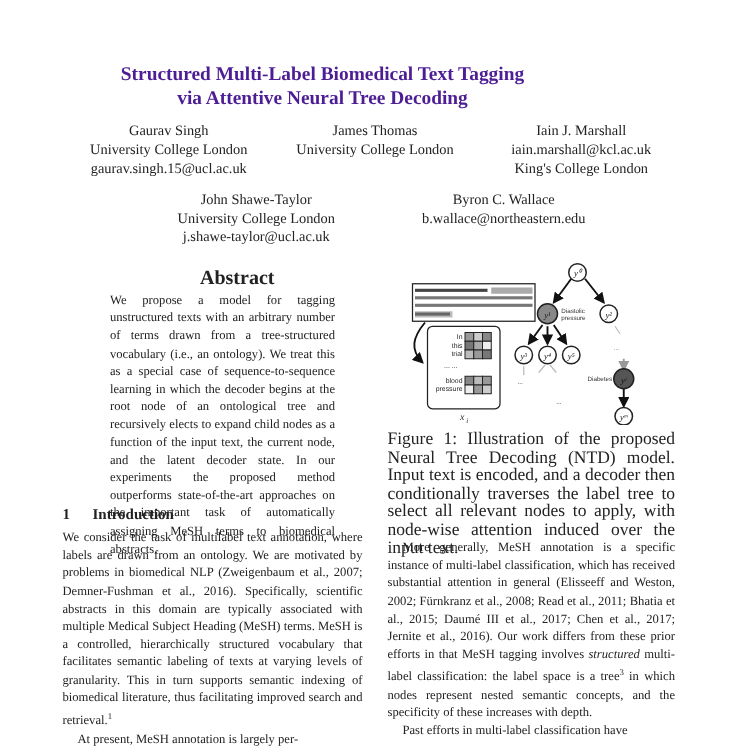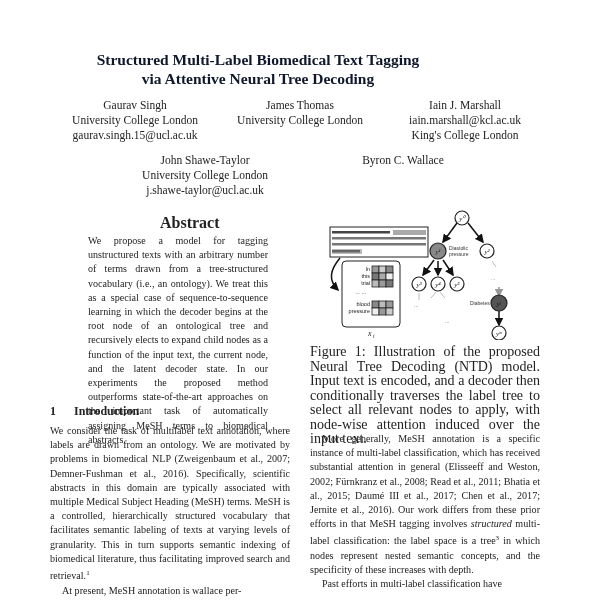--- a/index.html
+++ b/index.html
@@ -1,19 +1,19 @@
 <!DOCTYPE html>
 <html><head>
 <meta charset="utf-8">
 <style>
   html, body { margin:0; padding:0; background:#fff; }
   body { width:600px; height:600px; overflow:hidden; position:relative;
          font-family:"Liberation Serif","DejaVu Serif",serif; color:#222; }
   .title { position:absolute; top:50px; left:0; width:516px; text-align:center;
-           font-weight:bold; font-size:15.5px; line-height:19px; color:#0f172a; }
+           font-weight:bold; font-size:15.5px; line-height:19px; color:#4c1d95; }
   .author { position:absolute; text-align:center; font-size:11.5px; line-height:15px; }
   .author .name { font-weight:normal; }
   .abstract-head { position:absolute; left:160px; top:214px; font-weight:bold; font-size:16px; }
   .col { position:absolute; font-size:10.1px; line-height:14.2px; text-align:justify; }
   .col p { margin:0; }
   .abstract-body { left:88px; top:234px; width:180px; }
   .intro-head { position:absolute; left:50px; top:404px; font-weight:bold; font-size:12px; }
   .intro-head .num { display:inline-block; width:24px; }
   .left-body { left:50px; top:424px; width:240px; }
   .indent { text-indent:12px; }
@@ -45,33 +45,34 @@
   <div>iain.marshall@kcl.ac.uk</div>
   <div>King's College London</div>
 </div>
 <div class="author" style="left:125px; top:153px; width:160px;">
   <div class="name">John Shawe-Taylor</div>
   <div>University College London</div>
   <div>j.shawe-taylor@ucl.ac.uk</div>
 </div>
 <div class="author" style="left:318px; top:153px; width:170px;">
   <div class="name">Byron C. Wallace</div>
+  <div>b.wallace@northeastern.edu</div>
 </div>
 
 <div class="abstract-head">Abstract</div>
 <div class="col abstract-body">
   <p>We propose a model for tagging unstructured texts with an arbitrary number of terms drawn from a tree-structured vocabulary (i.e., an ontology). We treat this as a special case of sequence-to-sequence learning in which the decoder begins at the root node of an ontological tree and recursively elects to expand child nodes as a function of the input text, the current node, and the latent decoder state. In our experiments the proposed method outperforms state-of-the-art approaches on the important task of automatically assigning MeSH terms to biomedical abstracts.</p>
 </div>
 
 <div class="intro-head">
   <span class="num">1</span><span>Introduction</span>
 </div>
 <div class="col left-body">
   <p><span>We consider the task of multilabel text annotation, where labels are drawn from an ontology. We are motivated by problems in biomedical NLP (Zweigenbaum et al., 2007; Demner-Fushman et al., 2016). Specifically, scientific abstracts in this domain are typically associated with multiple Medical Subject Heading (MeSH) terms. MeSH is a controlled, hierarchically structured vocabulary that facilitates semantic labeling of texts at varying levels of granularity. This in turn supports semantic indexing of biomedical literature, thus facilitating improved search and retrieval.</span><sup>1</sup></p>
-  <p class="indent">At present, MeSH annotation is wallace per-</p>
+  <p class="indent">At present, MeSH annotation is largely per-</p>
 </div>
 
 <div class="figure">
   <svg width="235" height="135" viewBox="0 0 235 135">
     <defs>
       <marker id="ah" markerWidth="6" markerHeight="6" refX="5" refY="3" orient="auto">
         <path d="M0,0 L6,3 L0,6 z" fill="#111"></path>
       </marker>
       <marker id="ahg" markerWidth="6" markerHeight="6" refX="5" refY="3" orient="auto">
         <path d="M0,0 L6,3 L0,6 z" fill="#999"></path>

